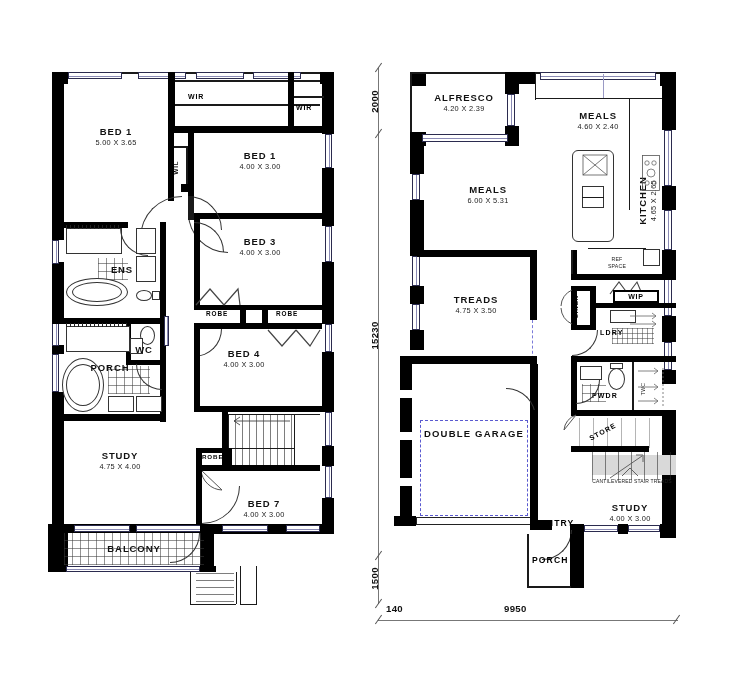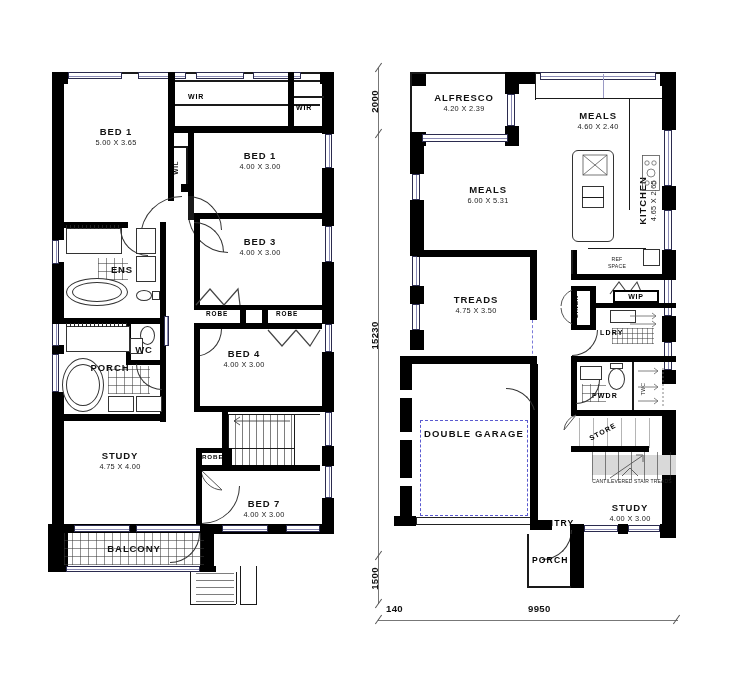--- a/index.html
+++ b/index.html
@@ -581,18 +581,18 @@
     <div class="dimtxt vert" style="left:352px; top:573px; width:44px; text-align:center;">
       <span>1500</span>
     </div>
 
     <div class="dimline" style="left:378px; top:620px; width:300px; height:1px;"></div>
     <div class="tick" style="left:378px; top:614px;"></div>
     <div class="tick" style="left:676px; top:614px;"></div>
     <div class="dimtxt" style="left:386px; top:603px;">
       <span>140</span>
     </div>
-    <div class="dimtxt" style="left:504px; top:603px;margin-left:24px;">
+    <div class="dimtxt" style="left:504px; top:603px;">
       <span>9950</span>
     </div>
   </div>
 
 </div>
 
 </body></html>

